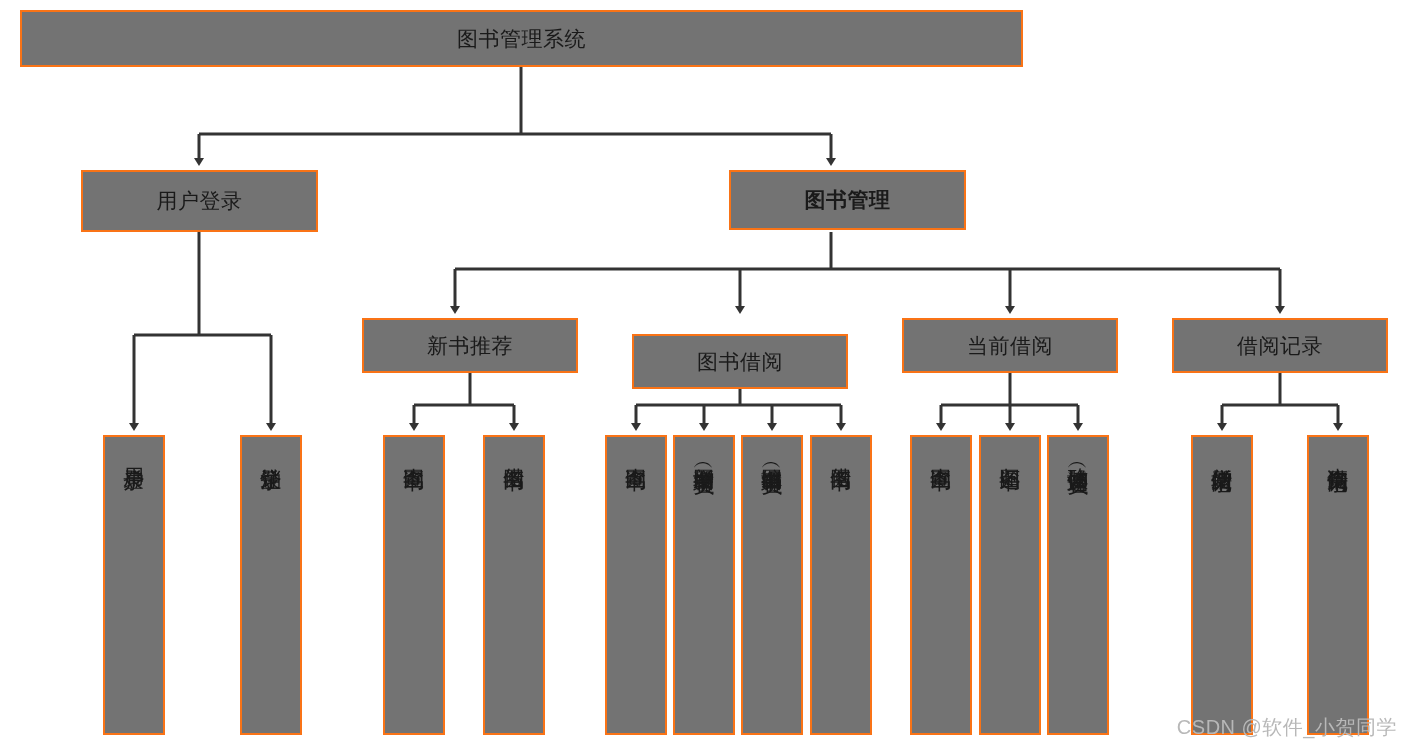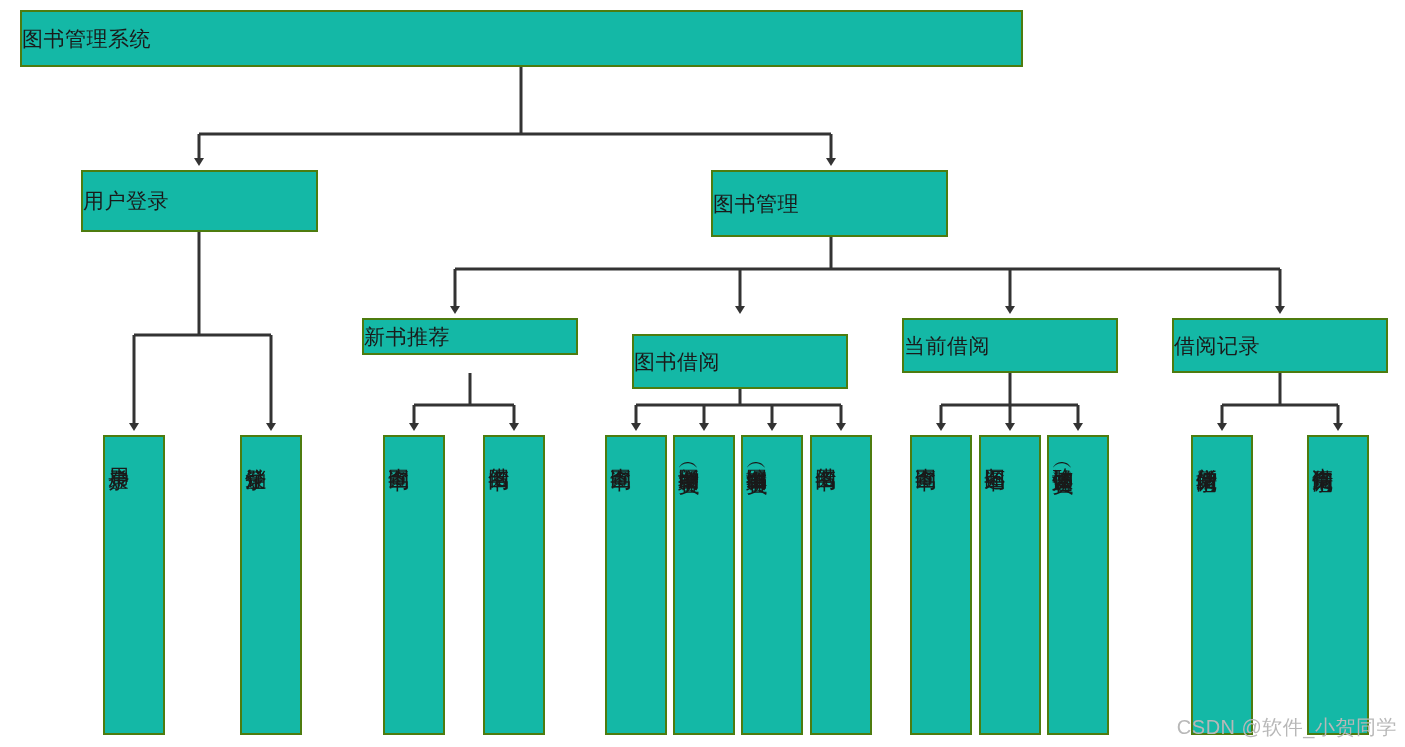--- a/index.html
+++ b/index.html
@@ -21,25 +21,25 @@
     position: absolute;
     left: 0;
     top: 0;
     width: 1405px;
     height: 747px;
     pointer-events: none;
   }
   .node {
     position: absolute;
     box-sizing: border-box;
-    background: #14b8a6;
-    border: 2px solid #4d7c0f;
+    background: #737373;
+    border: 2px solid #f97316;
     display: flex;
     align-items: center;
-    justify-content: flex-start;
+    justify-content: center;
     color: #1a1a1a;
   }
   .node .label {
     font-size: 21px;
     line-height: 1.12;
     letter-spacing: 0.5px;
     white-space: nowrap;
   }
   .node.horizontal .label {
     writing-mode: horizontal-tb;
@@ -124,25 +124,25 @@
   </svg>
 
   <div class="node horizontal" style="left:20px; top:10px; width:1003px; height:57px;">
     <span class="label">图书管理系统</span>
   </div>
 
   <div class="node horizontal" style="left:81px; top:170px; width:237px; height:62px;">
     <span class="label">用户登录</span>
   </div>
 
-  <div class="node horizontal" style="left:711px; top:170px; width:237px; height:67px;">
+  <div class="node horizontal" style="left:729px; top:170px; width:237px; height:60px;font-weight:bold;">
     <span class="label">图书管理</span>
   </div>
 
-  <div class="node horizontal" style="left:362px; top:318px; width:216px; height:37px;">
+  <div class="node horizontal" style="left:362px; top:318px; width:216px; height:55px;">
     <span class="label">新书推荐</span>
   </div>
 
   <div class="node horizontal" style="left:632px; top:334px; width:216px; height:55px;">
     <span class="label">图书借阅</span>
   </div>
 
   <div class="node horizontal" style="left:902px; top:318px; width:216px; height:55px;">
     <span class="label">当前借阅</span>
   </div>

